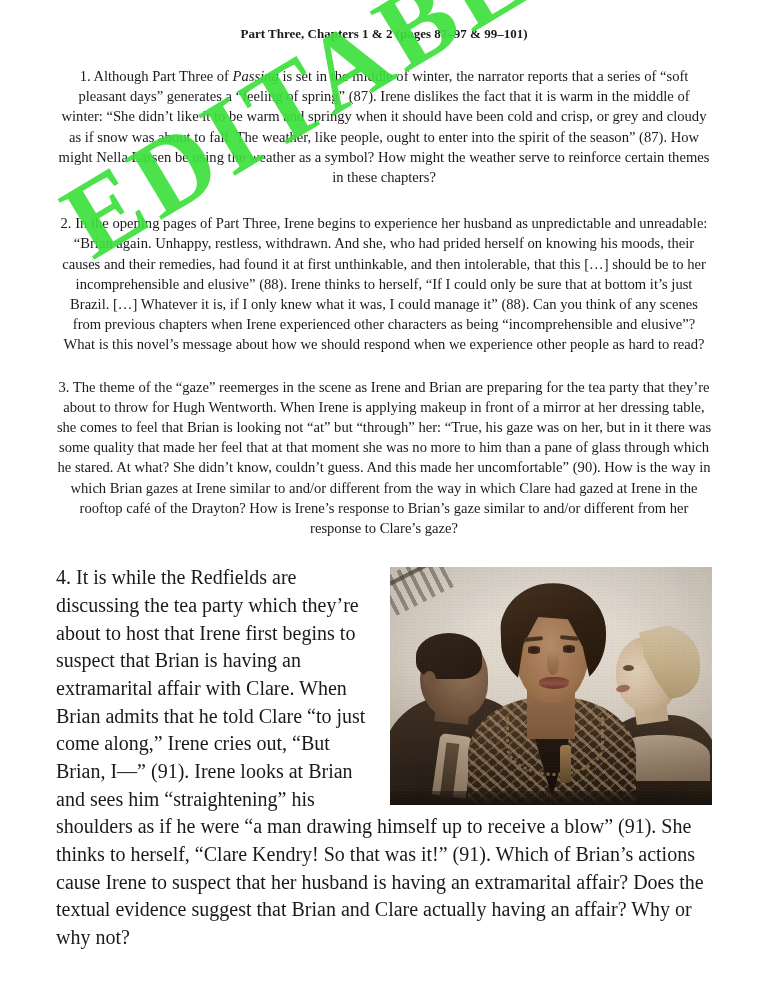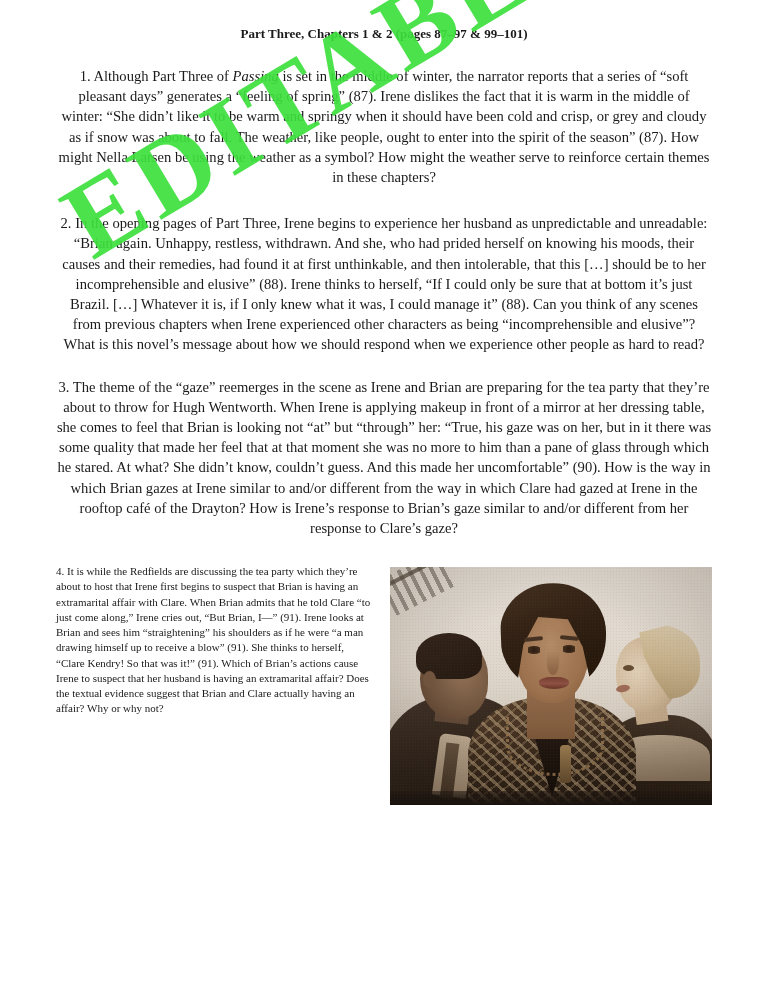--- a/index.html
+++ b/index.html
@@ -102,21 +102,21 @@
   .figure {
     float: right;
     width: 322px;
     height: 238px;
     margin: 3px 0 0 16px;
     position: relative;
     overflow: hidden;
     background: #efece6;
   }
   .q4-text {
-    font-size: 11px;
+    font-size: 20px;
     line-height: 1.385;
     margin: 0;
   }
 
   
   .still {
     position: absolute;
     inset: 0;
     background:
       radial-gradient(ellipse 55% 48% at 50% 18%, #f6f3ee 0%, #efeae2 55%, #e6e0d6 100%);

